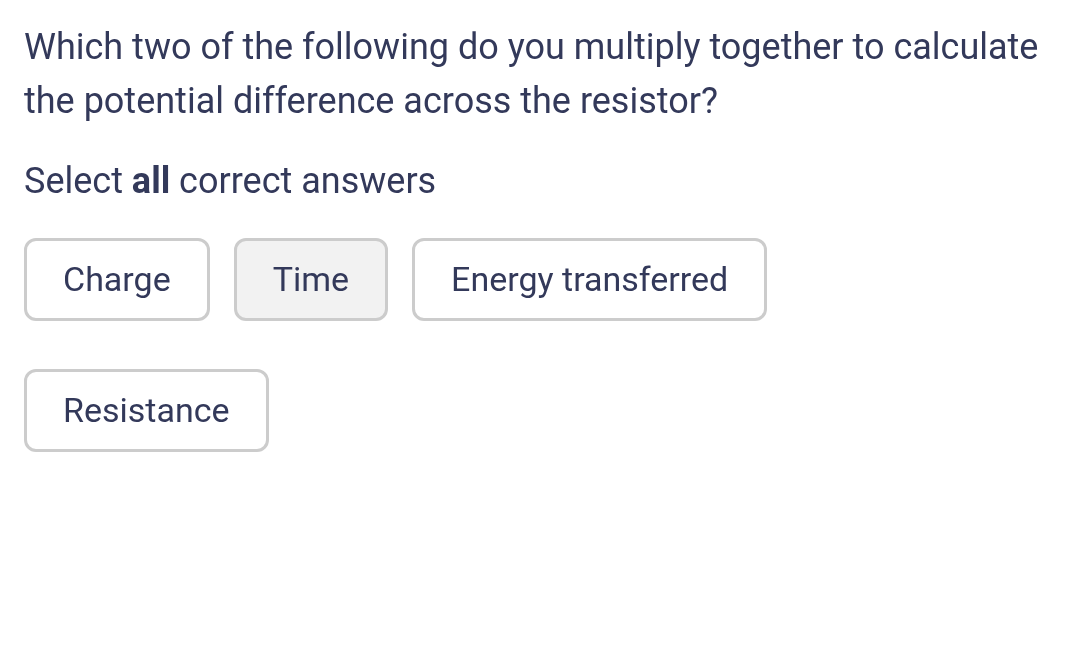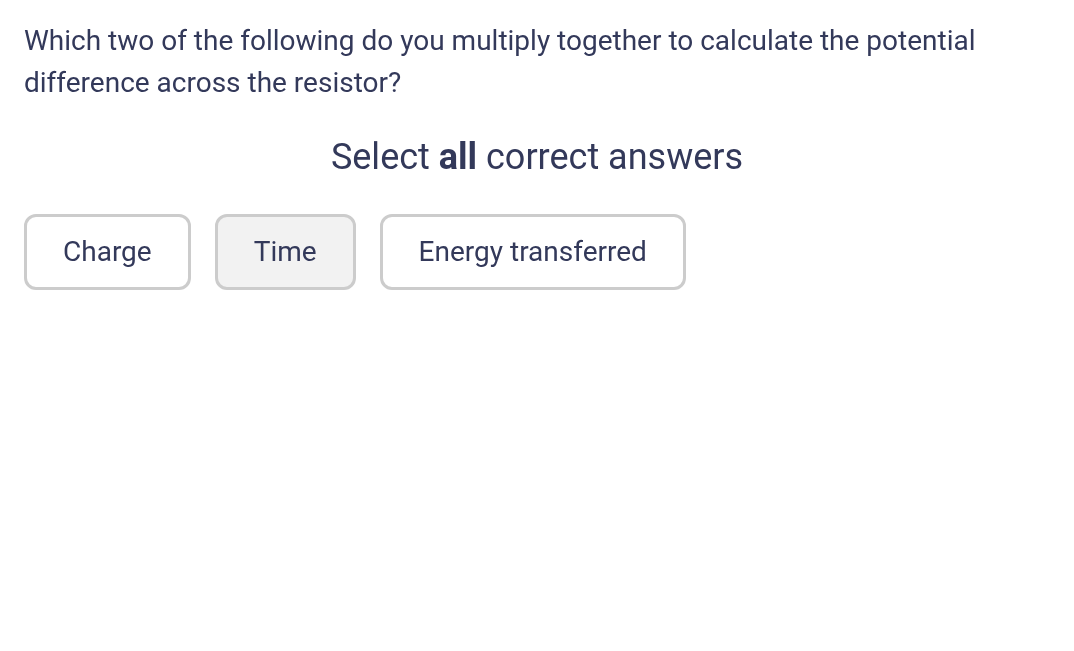--- a/index.html
+++ b/index.html
@@ -7,44 +7,43 @@
       padding: 0;
       box-sizing: border-box;
     }
     body {
       font-family: -apple-system, BlinkMacSystemFont, 'Segoe UI', Roboto, Helvetica, Arial, sans-serif;
       background: #ffffff;
       padding: 20px 24px;
       width: 1074px;
     }
     .question-text {
-      font-size: 28px;
+      font-size: 36px;
       line-height: 1.5;
       color: #33395a;
       font-weight: 400;
       margin-bottom: 32px;
     }
     .instruction-text {
       font-size: 36px;
       color: #33395a;
       font-weight: 400;
       margin-bottom: 36px;
-      text-align: center;
     }
     .instruction-text .bold {
       font-weight: 700;
     }
     .options-container {
       display: flex;
       flex-wrap: wrap;
       gap: 24px;
     }
     .option-button {
       font-family: inherit;
-      font-size: 28px;
+      font-size: 34px;
       color: #33395a;
       background: #ffffff;
       border: 3px solid #cccccc;
       border-radius: 12px;
       padding: 18px 36px;
       cursor: pointer;
       font-weight: 400;
       line-height: 1.2;
     }
     .option-button.hovered {
@@ -62,13 +61,14 @@
 
 <div class="instruction-text">
   <span>Select </span><span class="bold">all</span><span> correct answers</span>
 </div>
 
 <div class="options-container">
   <button class="option-button">Charge</button>
   <button class="option-button hovered">Time</button>
   <button class="option-button">Energy transferred</button>
   <div class="row-break"></div>
+  <button class="option-button">Resistance</button>
 </div>
 
 </body></html>

